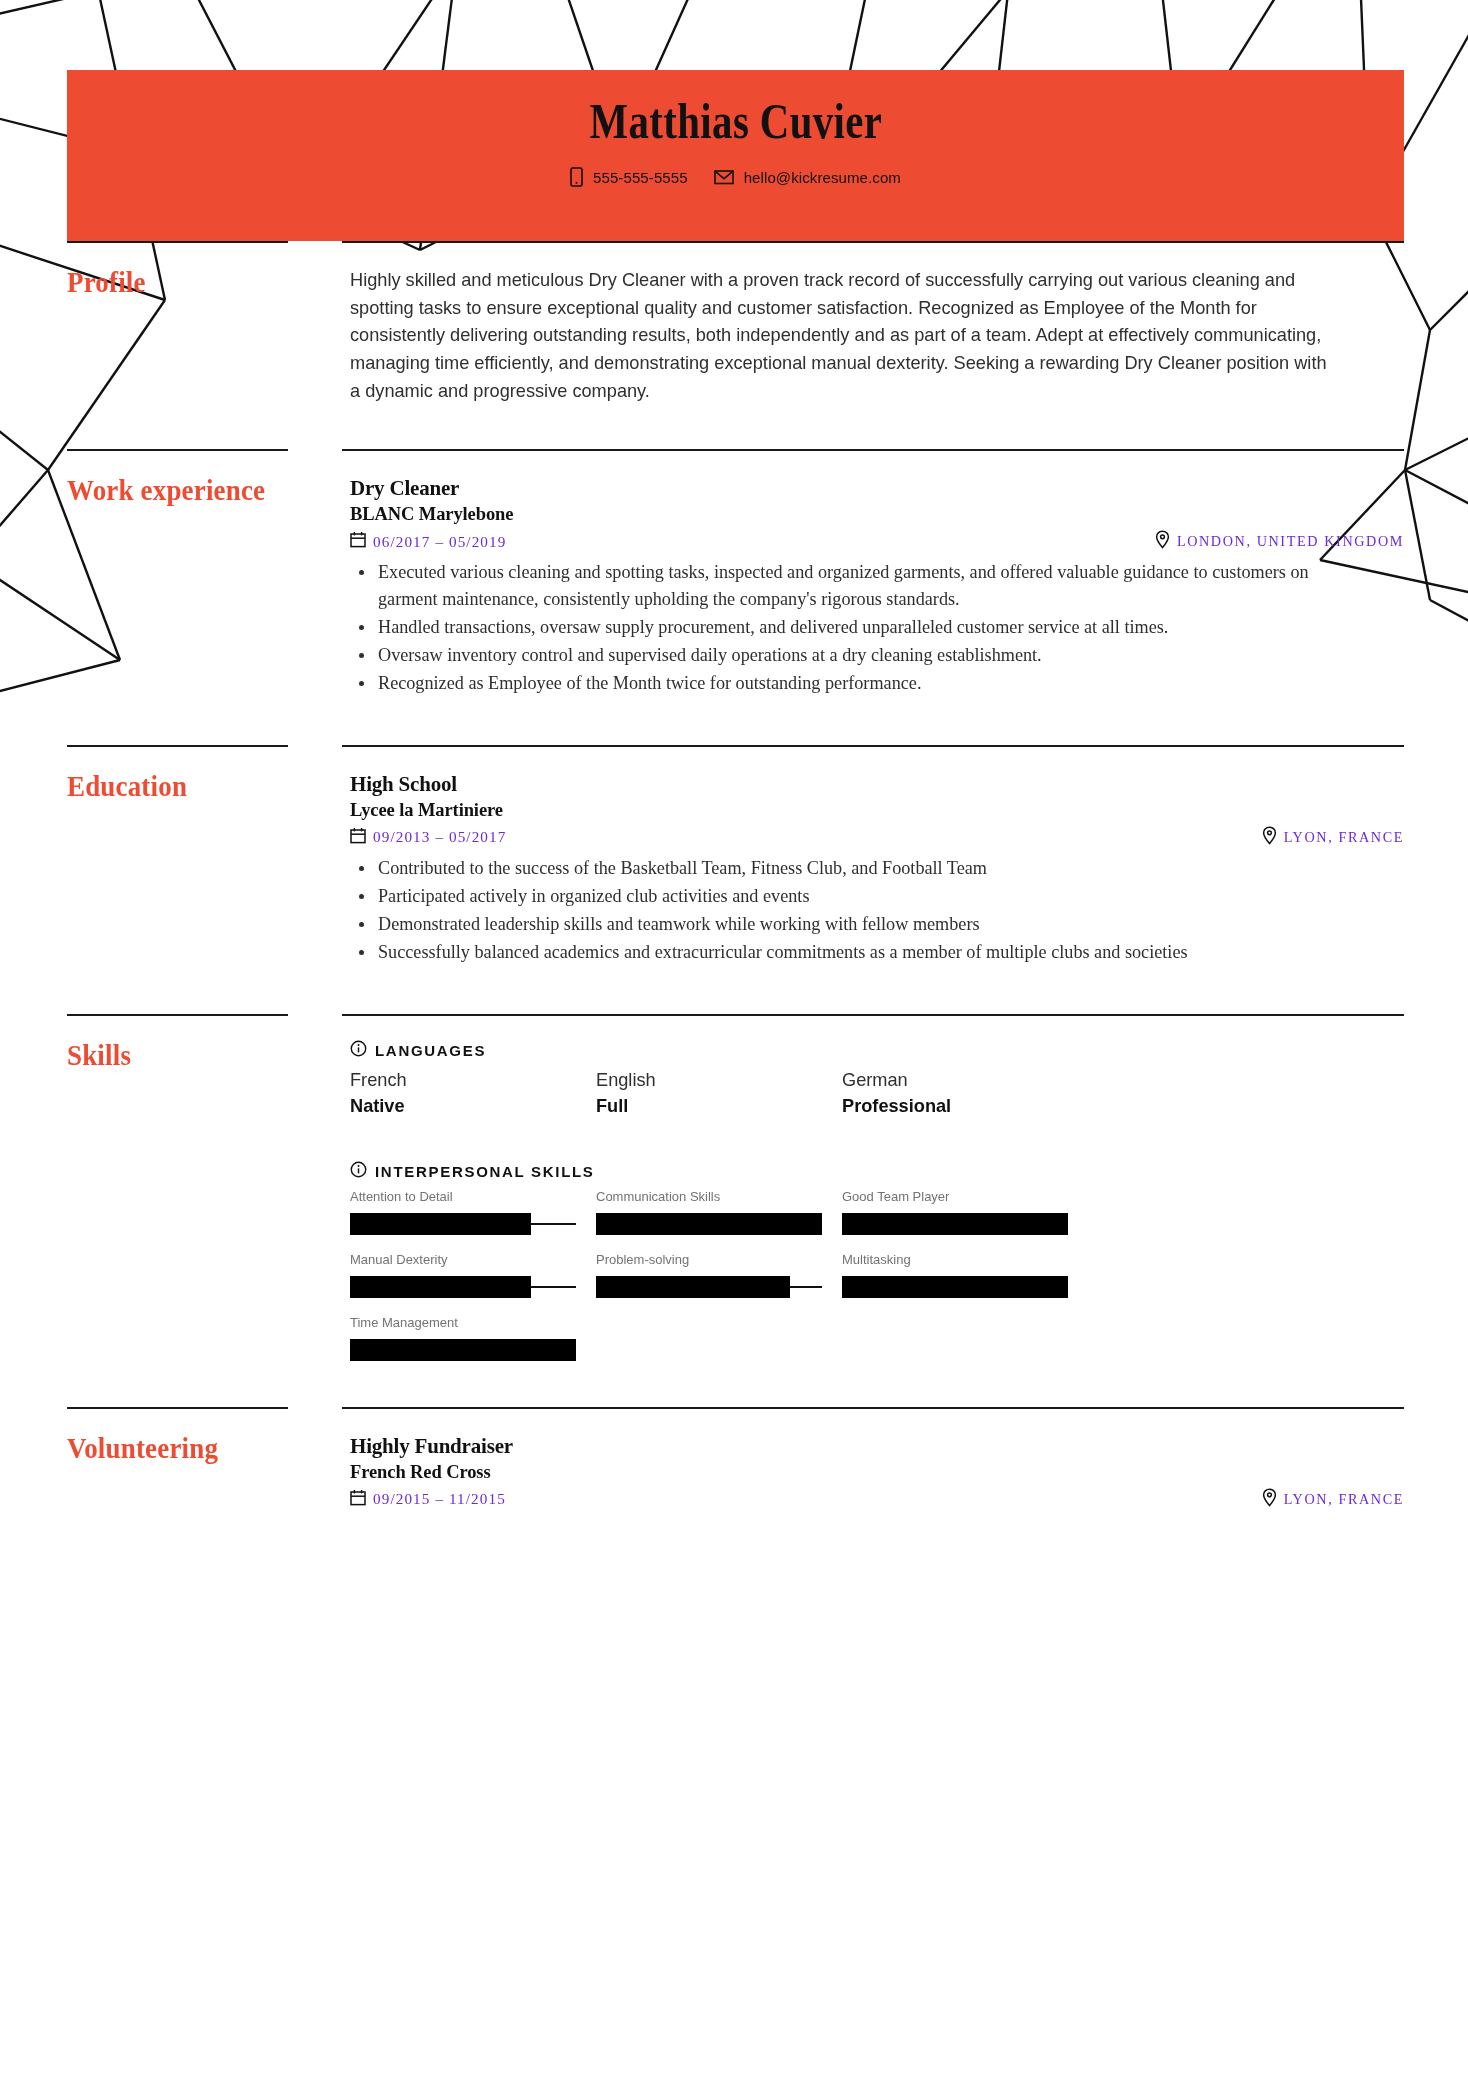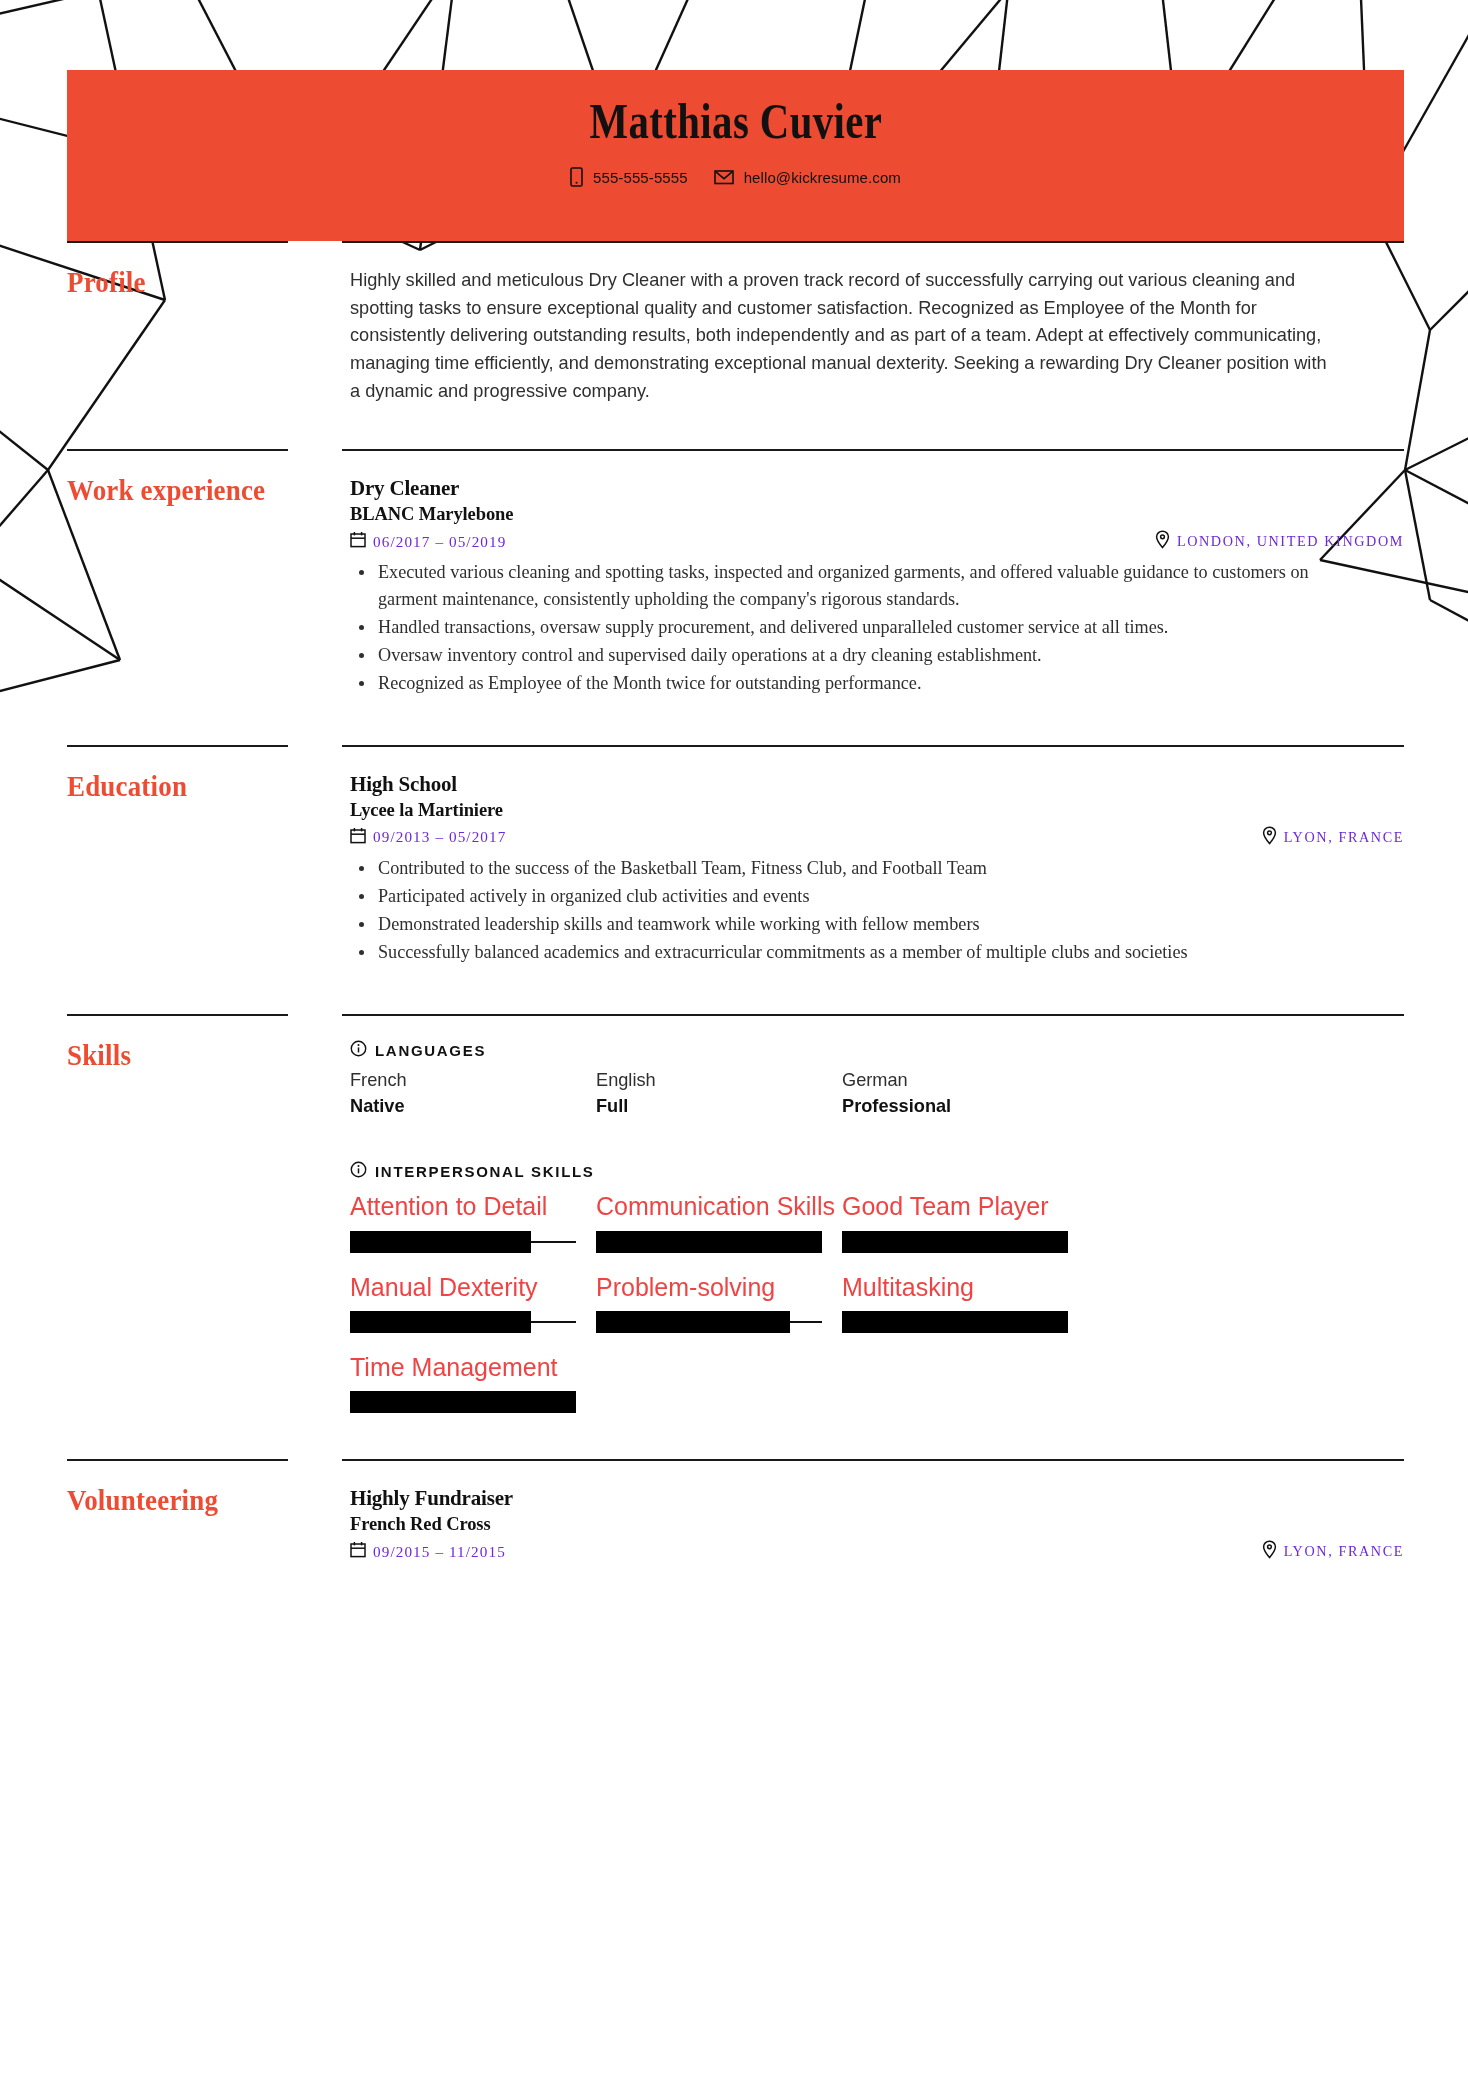--- a/index.html
+++ b/index.html
@@ -80,21 +80,21 @@
   .subhead { display:flex; align-items:center; gap:8px; margin-bottom: 6px; }
   .subhead-text {
     font-size: 15px; font-weight:700; letter-spacing:1.7px; color:#111; text-transform:uppercase;
   }
   .skill-grid { display:grid; grid-template-columns: repeat(3, 246px); column-gap: 0px; }
   .lang-cell { margin-bottom: 12px; }
   .lang-name  { font-size: 18.2px; color:#2f2f2f; line-height:1.45; }
   .lang-level { font-size: 18.2px; color:#111; font-weight:700; line-height:1.45; }
 
   .skill-cell { margin-bottom: 16px; }
-  .skill-name { font-size: 25px; color:#ef4444; line-height:1.45; margin-bottom:6px; }
+  .skill-name { font-size: 13px; color:#737373; line-height:1.45; margin-bottom:6px; }
   .skill-track { position:relative; width: 226px; height: 22px; }
   .skill-track .line {
     position:absolute; left:0; right:0; top: 10px; height:2px; background:#111;
   }
   .skill-track .fill {
     position:absolute; left:0; top:0; height:22px; background:#000;
   }
   .gap-block { height: 44px; }
   .gap-small { height: 30px; }
 </style>

